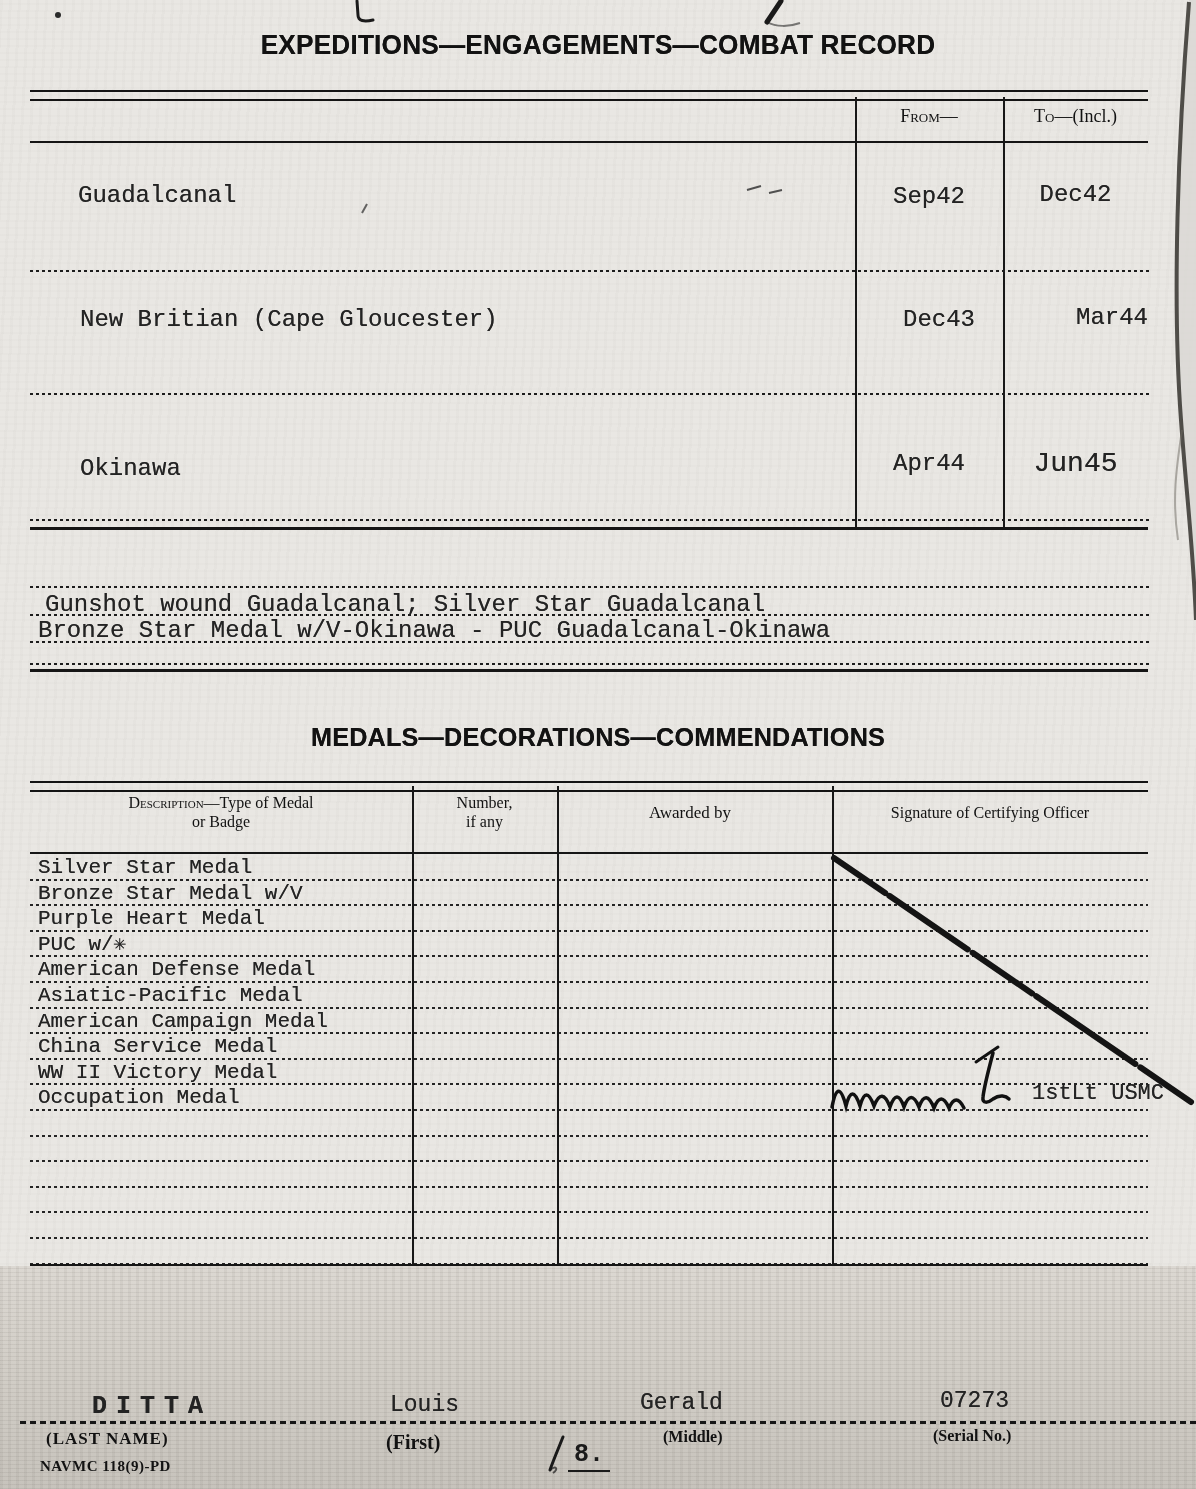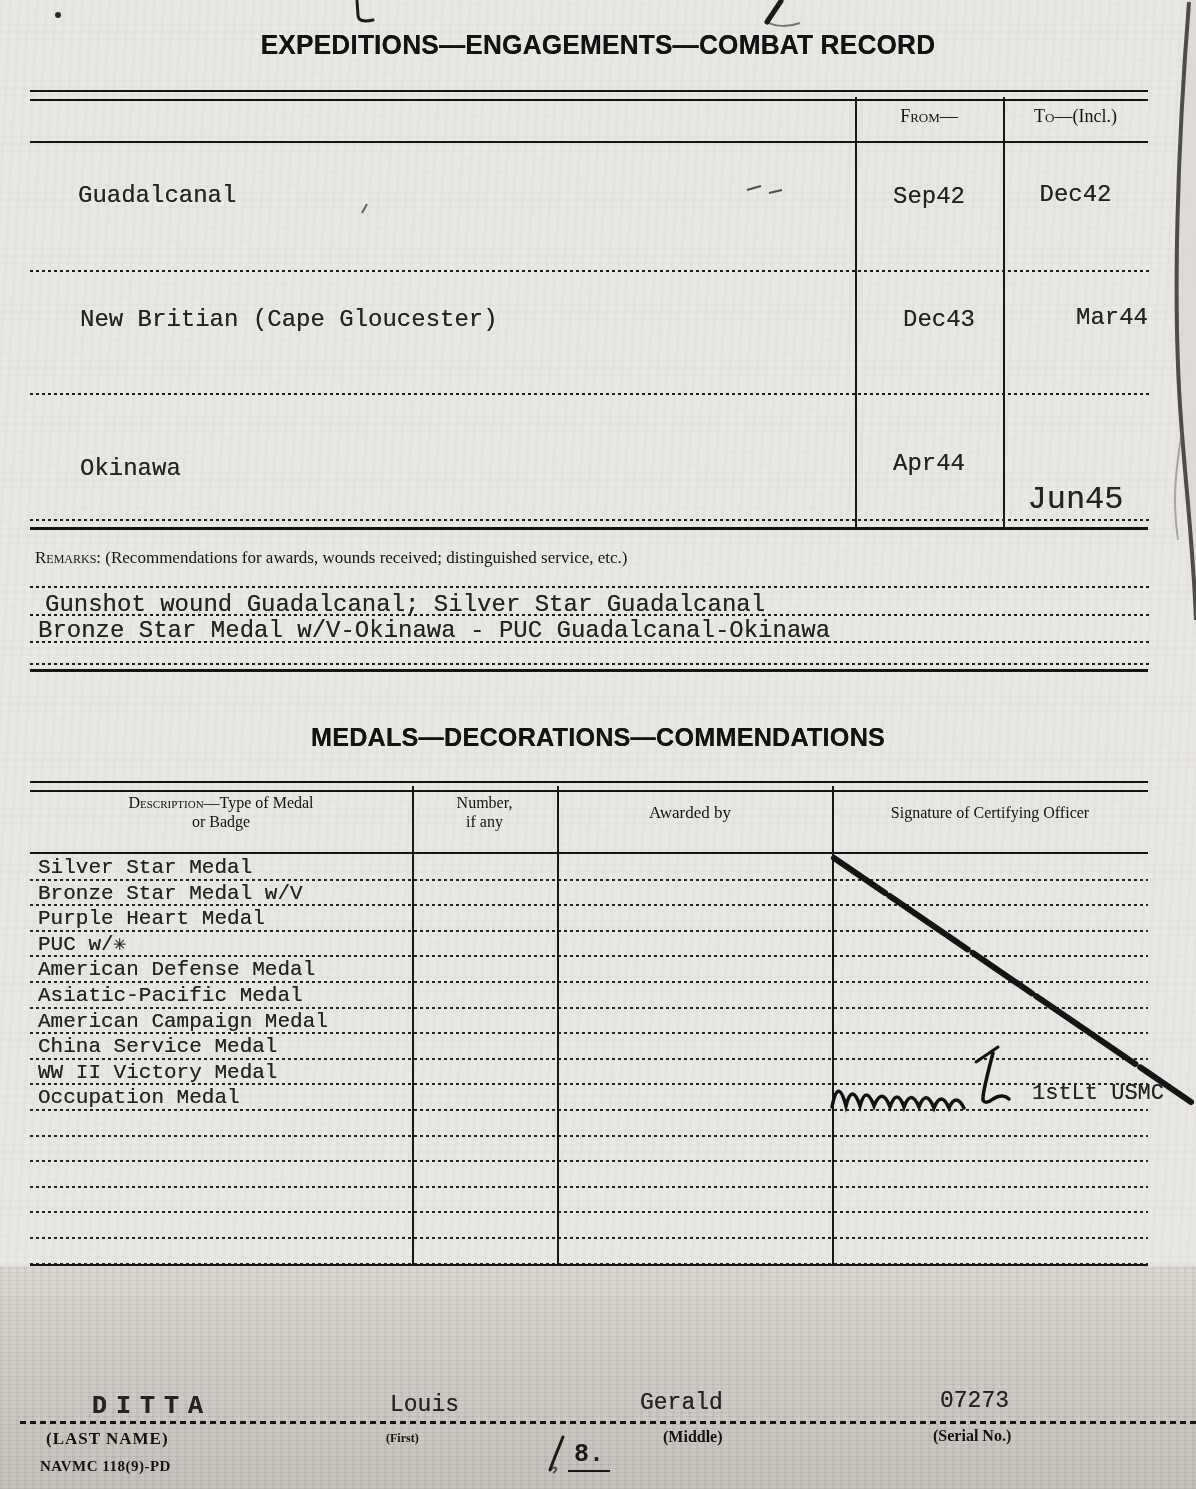--- a/index.html
+++ b/index.html
@@ -67,27 +67,24 @@
   <div class="abs mono" style="left:1003px;top:181px;width:145px;text-align:center;font-size:24px;">Dec42</div>
   <div class="abs dotted" style="left:30px;top:270px;width:1120px;"></div>
 
   <div class="abs mono" style="left:80px;top:306px;font-size:24px;">New Britian (Cape Gloucester)</div>
   <div class="abs mono" style="left:855px;top:306px;width:148px;text-align:center;font-size:24px;padding-left:10px;">Dec43</div>
   <div class="abs mono" style="left:1003px;top:304px;width:145px;text-align:right;font-size:24px;">Mar44</div>
   <div class="abs dotted" style="left:30px;top:393px;width:1120px;"></div>
 
   <div class="abs mono" style="left:80px;top:455px;font-size:24px;">Okinawa</div>
   <div class="abs mono" style="left:855px;top:450px;width:148px;text-align:center;font-size:24px;">Apr44</div>
-  <div class="abs mono" style="left:1003px;top:448px;width:145px;text-align:center;font-size:32px;margin-top:33px;">Jun45</div>
+  <div class="abs mono" style="left:1003px;top:448px;width:145px;text-align:center;font-size:28px;">Jun45</div>
   <div class="abs dotted" style="left:30px;top:519px;width:1120px;"></div>
   <div class="abs solid" style="left:30px;top:527px;width:1118px;height:3px;"></div>
 
-  <div class="abs serif" style="left:35px;top:548px;font-size:17px;">
-    <span class="sc" style="font-weight:bold;font-weight:normal;">Remarks:</span><span> (Recommendations for awards, wounds received; distinguished service, etc.)</span>
-  </div>
   <div class="abs dotted" style="left:30px;top:586px;width:1120px;"></div>
   <div class="abs mono" style="left:45px;top:591px;font-size:24px;">Gunshot wound Guadalcanal; Silver Star Guadalcanal</div>
   <div class="abs dotted" style="left:30px;top:614px;width:1120px;"></div>
   <div class="abs mono" style="left:38px;top:617px;font-size:24px;">Bronze Star Medal w/V-Okinawa - PUC Guadalcanal-Okinawa</div>
   <div class="abs dotted" style="left:30px;top:641px;width:1120px;"></div>
   <div class="abs dotted" style="left:30px;top:663px;width:1120px;"></div>
   <div class="abs solid" style="left:30px;top:669px;width:1118px;height:3px;"></div>
 
   <div class="abs title" style="top:722px;font-size:26px;">MEDALS—DECORATIONS—COMMENDATIONS</div>
 
@@ -133,21 +130,21 @@
 
   <div class="abs" id="footer-band"></div>
   <div class="abs dotted-thick" style="left:20px;top:1421px;width:1176px;"></div>
 
   <div class="abs mono" style="left:92px;top:1392px;font-size:25px;font-weight:bold;letter-spacing:9px;">DITTA</div>
   <div class="abs mono" style="left:390px;top:1392px;font-size:23px;">Louis</div>
   <div class="abs mono" style="left:640px;top:1390px;font-size:23px;">Gerald</div>
   <div class="abs mono" style="left:940px;top:1388px;font-size:23px;">07273</div>
 
   <div class="abs serif" style="left:46px;top:1429px;font-size:17px;font-weight:bold;letter-spacing:1px;">(LAST NAME)</div>
-  <div class="abs serif" style="left:386px;top:1431px;font-size:12px;font-weight:bold;text-align:right;">(First)</div>
+  <div class="abs serif" style="left:386px;top:1431px;font-size:20px;font-weight:bold;text-align:right;">(First)</div>
   <div class="abs serif" style="left:663px;top:1428px;font-size:16px;font-weight:bold;">(Middle)</div>
   <div class="abs serif" style="left:933px;top:1427px;font-size:16px;font-weight:bold;">(Serial No.)</div>
 
   <div class="abs serif" style="left:40px;top:1458px;font-size:15px;font-weight:bold;letter-spacing:.5px;">NAVMC 118(9)-PD</div>
 
   <div class="abs hand-eight" style="left:568px;top:1440px;">8.</div>
 
   <svg class="abs" style="left:0;top:0;" width="1196" height="1489" viewBox="0 0 1196 1489">
 
     <path d="M1189,0 C1178,140 1172,300 1181,420 C1186,490 1193,545 1196,620 L1196,0 Z" fill="#d9d7d3" opacity="0.8"></path>

